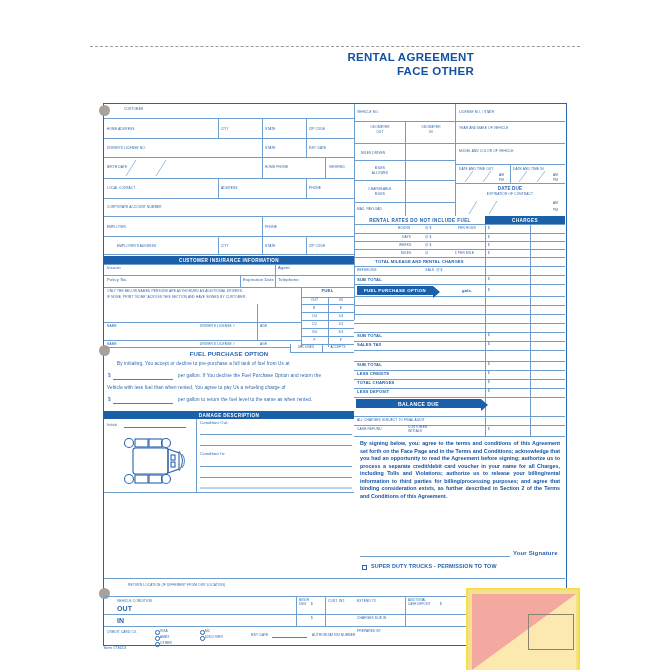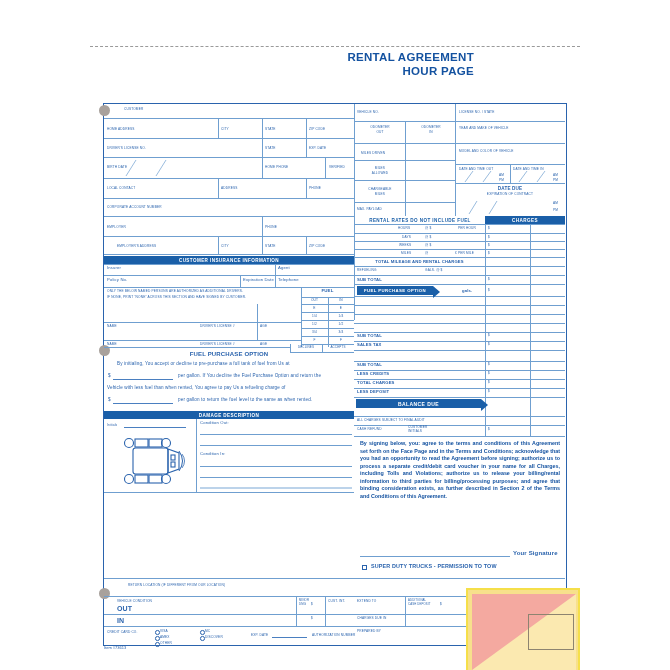--- a/index.html
+++ b/index.html
@@ -78,21 +78,21 @@
 </style>
 </head>
 <body>
 
 <div class="page">
 
   <div class="perf"></div>
 
   <div class="title">
     <div>RENTAL AGREEMENT</div>
-    <div>HOUR PAGE</div>
+    <div>FACE OTHER</div>
   </div>
 
   <div class="frame"></div>
 
   <div class="hole" style="left:99px;top:105px;"></div>
   <div class="hole" style="left:99px;top:345px;"></div>
   <div class="hole" style="left:99px;top:588px;"></div>
 
   <div class="ln hl" style="left:104px;top:118px;width:250px;"></div>
   <div class="ln hl" style="left:104px;top:138px;width:250px;"></div>

